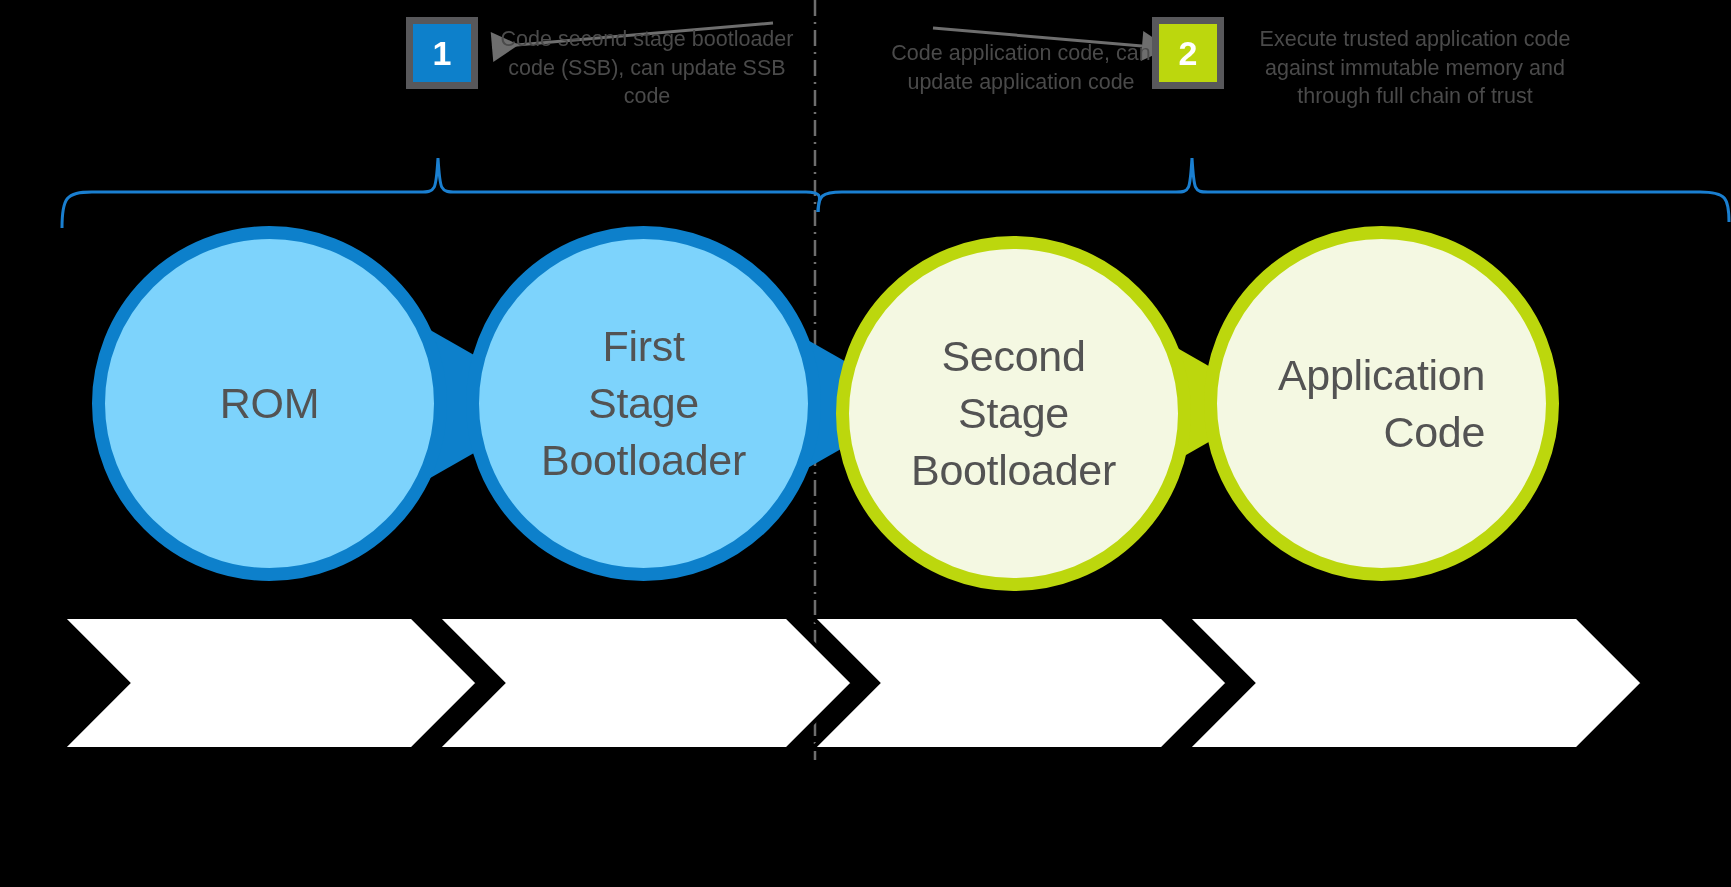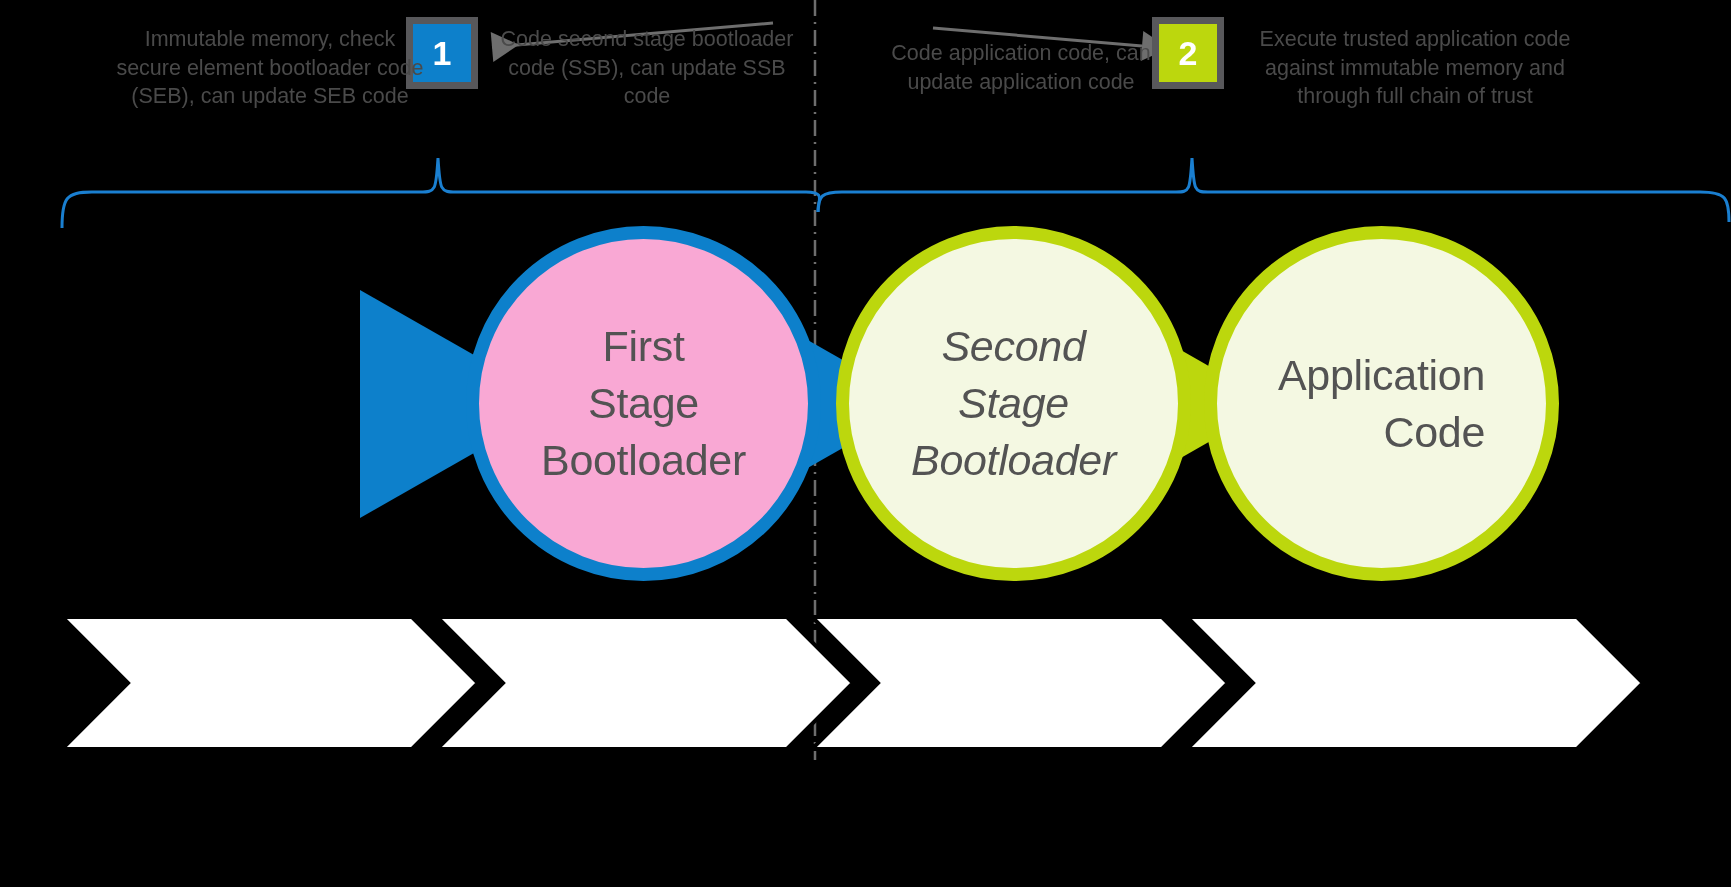--- a/index.html
+++ b/index.html
@@ -45,21 +45,21 @@
     align-items: center;
     justify-content: center;
     text-align: center;
     color: #535353;
     font-size: 43px;
     line-height: 1.32;
     font-family: "Liberation Sans", sans-serif;
     letter-spacing: -0.3px;
   }
   .circle-blue {
-    background: #f9a8d4;
+    background: #7dd3fc;
     border: 13px solid #0d80cb;
   }
   .circle-green {
     background: #f4f8e2;
     border: 13px solid #bcd70d;
   }
   .circle-label { padding: 0 14px; }
 
   
   .band {
@@ -137,40 +137,40 @@
 
   <svg class="overlay" width="1731" height="887">
 
     <path d="M360,290 L560,404 L360,518 Z" fill="#0d80cb"></path>
 
     <path d="M720,290 L920,404 L720,518 Z" fill="#0d80cb"></path>
 
     <path d="M1090,298 L1275,404 L1090,510 Z" fill="#bcd70d"></path>
   </svg>
 
+  <div class="circle circle-blue abs" style="left:92px; top:226px; width:355px; height:355px;">
+    <span class="circle-label">ROM</span>
+  </div>
 
   <div class="circle circle-blue abs" style="left:466px; top:226px; width:355px; height:355px;">
     <span class="circle-label">First<br>Stage<br>Bootloader</span>
   </div>
 
-  <div class="circle circle-green abs" style="left:836px; top:226px; width:355px; height:355px;font-style:italic;">
+  <div class="circle circle-green abs" style="left:836px; top:236px; width:355px; height:355px;">
     <span class="circle-label">Second<br>Stage<br>Bootloader</span>
   </div>
 
   <div class="circle circle-green abs" style="left:1204px; top:226px; width:355px; height:355px;text-align:right;">
     <span class="circle-label">Application<br>Code</span>
   </div>
 
   <div class="band" style="left:60px; width:420px;">
     <svg width="420" height="136" viewBox="0 0 420 136">
       <path d="M2,2 L352,2 L418,68 L352,134 L2,134 L68,68 Z" fill="#ffffff" stroke="#000000" stroke-width="4"></path>
     </svg>
-  </div>
-  <div class="band-text" style="left:110px; width:320px;">
-    <span>Immutable memory, check secure element bootloader code (SEB), can update SEB code</span>
   </div>
 
   <div class="band" style="left:435px; width:420px;">
     <svg width="420" height="136" viewBox="0 0 420 136">
       <path d="M2,2 L352,2 L418,68 L352,134 L2,134 L68,68 Z" fill="#ffffff" stroke="#000000" stroke-width="4"></path>
     </svg>
   </div>
   <div class="band-text" style="left:492px; width:310px;">
     <span>Code second stage bootloader code (SSB), can update SSB code</span>
   </div>

